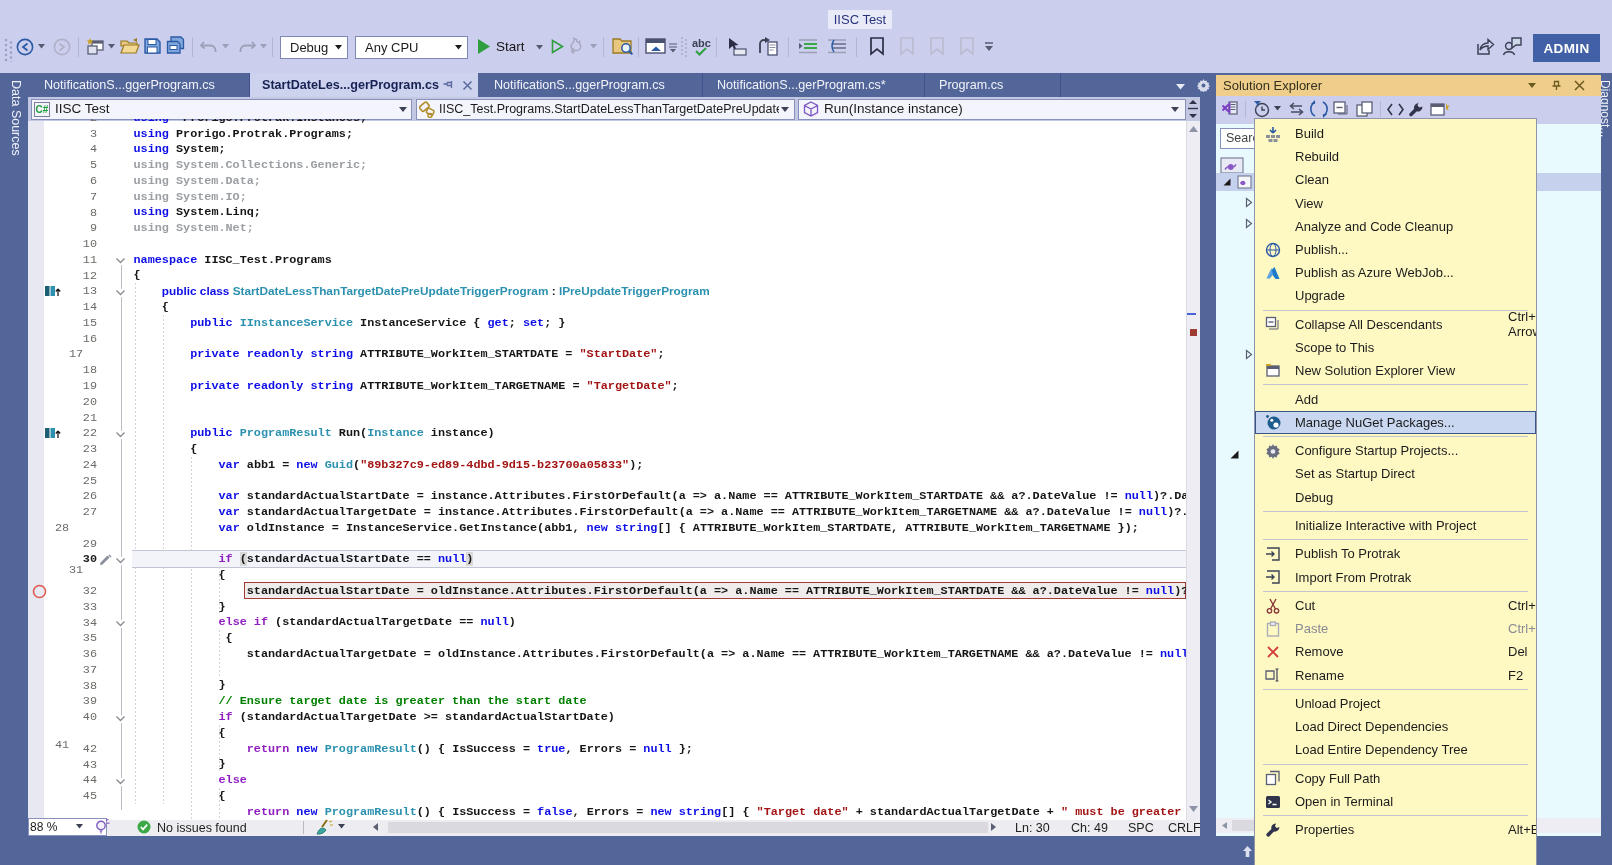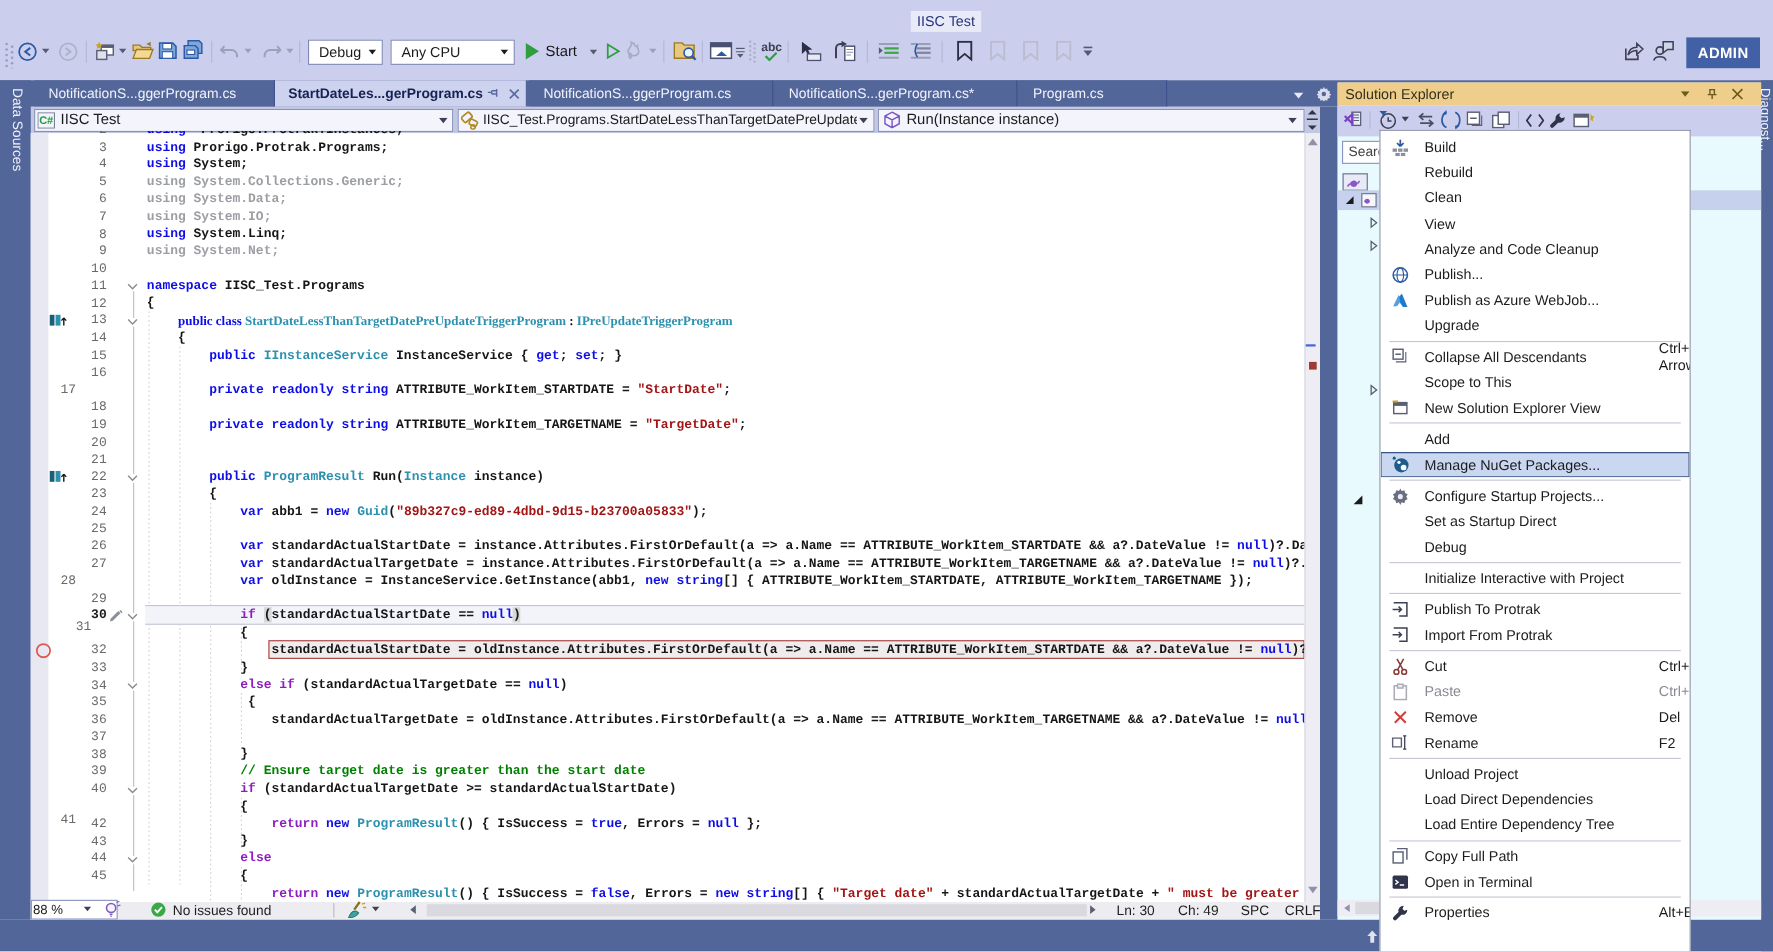--- a/index.html
+++ b/index.html
@@ -285,27 +285,27 @@
       <path d="M1.5 1.5 L5.5 5.5 L9.5 1.5" fill="none" stroke="#8a8a92" stroke-width="1.3"></path>
     </svg>
     <div class="cl" style="left:133.5px;top:252.66px;font-family:'Liberation Mono',monospace;font-size:11.8px"><span class="k">namespace</span> IISC_Test.Programs</div>
     <div class="abs" style="left:55px;top:268.63px;width:42px;text-align:right;font-family:'Liberation Mono',monospace;font-size:11.8px;font-weight:400;color:#6a6a66">12</div>
     <div class="cl" style="left:133.5px;top:268.43px;font-family:'Liberation Mono',monospace;font-size:11.8px">{</div>
     <div class="abs" style="left:55px;top:284.4px;width:42px;text-align:right;font-family:'Liberation Mono',monospace;font-size:11.8px;font-weight:400;color:#6a6a66">13</div>
     <svg class="abs" style="left:115px;top:288.9px" width="11" height="8">
       <rect x="0" y="0" width="11" height="8" fill="#fff"></rect>
       <path d="M1.5 1.5 L5.5 5.5 L9.5 1.5" fill="none" stroke="#8a8a92" stroke-width="1.3"></path>
     </svg>
-    <div class="cl" style="left:161.82319999999999px;top:284.2px;font-family:Liberation Serif, serif;font-size:11.8px"><span class="k">public class </span><span class="t">StartDateLessThanTargetDatePreUpdateTriggerProgram</span> : <span class="t">IPreUpdateTriggerProgram</span></div>
+    <div class="cl" style="left:161.82319999999999px;top:284.2px;font-family:Liberation Sans, sans-serif;font-size:11.8px"><span class="k">public class </span><span class="t">StartDateLessThanTargetDatePreUpdateTriggerProgram</span> : <span class="t">IPreUpdateTriggerProgram</span></div>
     <div class="abs" style="left:55px;top:300.17px;width:42px;text-align:right;font-family:'Liberation Mono',monospace;font-size:11.8px;font-weight:400;color:#6a6a66">14</div>
     <div class="cl" style="left:161.82319999999999px;top:299.97px;font-family:'Liberation Mono',monospace;font-size:11.8px">{</div>
     <div class="abs" style="left:55px;top:315.94000000000005px;width:42px;text-align:right;font-family:'Liberation Mono',monospace;font-size:11.8px;font-weight:400;color:#6a6a66">15</div>
     <div class="cl" style="left:190.1464px;top:315.74000000000007px;font-family:'Liberation Mono',monospace;font-size:11.8px"><span class="k">public </span><span class="t">IInstanceService</span> InstanceService { <span class="k">get</span>; <span class="k">set</span>; }</div>
     <div class="abs" style="left:55px;top:331.71000000000004px;width:42px;text-align:right;font-family:'Liberation Mono',monospace;font-size:11.8px;font-weight:400;color:#6a6a66">16</div>
-    <div class="abs" style="left:55px;top:347.48px;width:42px;text-align:left;font-family:'Liberation Mono',monospace;font-size:11.8px;font-weight:400;color:#6a6a66">17</div>
+    <div class="abs" style="left:55px;top:347.48px;width:42px;text-align:center;font-family:'Liberation Mono',monospace;font-size:11.8px;font-weight:400;color:#6a6a66">17</div>
     <div class="cl" style="left:190.1464px;top:347.28000000000003px;font-family:'Liberation Mono',monospace;font-size:11.8px"><span class="k">private readonly string</span> ATTRIBUTE_WorkItem_STARTDATE = <span class="s">"StartDate"</span>;</div>
     <div class="abs" style="left:55px;top:363.25px;width:42px;text-align:right;font-family:'Liberation Mono',monospace;font-size:11.8px;font-weight:400;color:#6a6a66">18</div>
     <div class="abs" style="left:55px;top:379.02px;width:42px;text-align:right;font-family:'Liberation Mono',monospace;font-size:11.8px;font-weight:400;color:#6a6a66">19</div>
     <div class="cl" style="left:190.1464px;top:378.82px;font-family:'Liberation Mono',monospace;font-size:11.8px"><span class="k">private readonly string</span> ATTRIBUTE_WorkItem_TARGETNAME = <span class="s">"TargetDate"</span>;</div>
     <div class="abs" style="left:55px;top:394.78999999999996px;width:42px;text-align:right;font-family:'Liberation Mono',monospace;font-size:11.8px;font-weight:400;color:#6a6a66">20</div>
     <div class="abs" style="left:55px;top:410.56000000000006px;width:42px;text-align:right;font-family:'Liberation Mono',monospace;font-size:11.8px;font-weight:400;color:#6a6a66">21</div>
     <div class="abs" style="left:55px;top:426.33000000000004px;width:42px;text-align:right;font-family:'Liberation Mono',monospace;font-size:11.8px;font-weight:400;color:#6a6a66">22</div>
     <svg class="abs" style="left:115px;top:430.83000000000004px" width="11" height="8">
       <rect x="0" y="0" width="11" height="8" fill="#fff"></rect>
       <path d="M1.5 1.5 L5.5 5.5 L9.5 1.5" fill="none" stroke="#8a8a92" stroke-width="1.3"></path>
@@ -512,21 +512,21 @@
     <path d="M1.5 1.5 L6.5 5.5 L1.5 9.5 Z" fill="none" stroke="#5b5f72" stroke-width="1.2"></path>
   </svg>
 <svg class="abs" style="left:1229px;top:449px" width="11" height="11">
     <path d="M9.5 1.5 V9.5 H1.5 Z" fill="#1b1b1b"></path>
   </svg>
 <div class="abs" style="left:1216px;top:818px;width:385px;height:15px;background:#EDEDF3"></div>
 <svg class="abs" style="left:1221px;top:821px" width="7" height="9">
     <path d="M6 1 L1 4.5 L6 8 Z" fill="#8f93a8"></path>
   </svg>
 <div class="abs" style="left:1232px;top:820px;width:22px;height:11px;background:#D9D9DF"></div>
-<div class="abs" style="left:1254px;top:118px;width:283px;height:747px;background:#ffffff;border:1px solid #9094A8;border-bottom:none;padding-top:3px;overflow:hidden">
+<div class="abs" style="left:1254px;top:118px;width:283px;height:747px;background:#fef9c3;border:1px solid #9094A8;border-bottom:none;padding-top:3px;overflow:hidden">
     <div class="mi">
       <span class="ic">
         <svg class="icon16" viewBox="0 0 16 16">
           <path d="M8 1 v6 M8 7 l-3-3 M8 7 l3-3" stroke="#2B5AA5" stroke-width="1.6" fill="none"></path>
           <rect x="1" y="9" width="4" height="3" fill="#8a8f9a"></rect>
           <rect x="6" y="9" width="4" height="3" fill="#8a8f9a"></rect>
           <rect x="11" y="9" width="4" height="3" fill="#8a8f9a"></rect>
           <rect x="3.5" y="13" width="4" height="3" fill="#8a8f9a"></rect>
           <rect x="8.5" y="13" width="4" height="3" fill="#8a8f9a"></rect>
         </svg>

